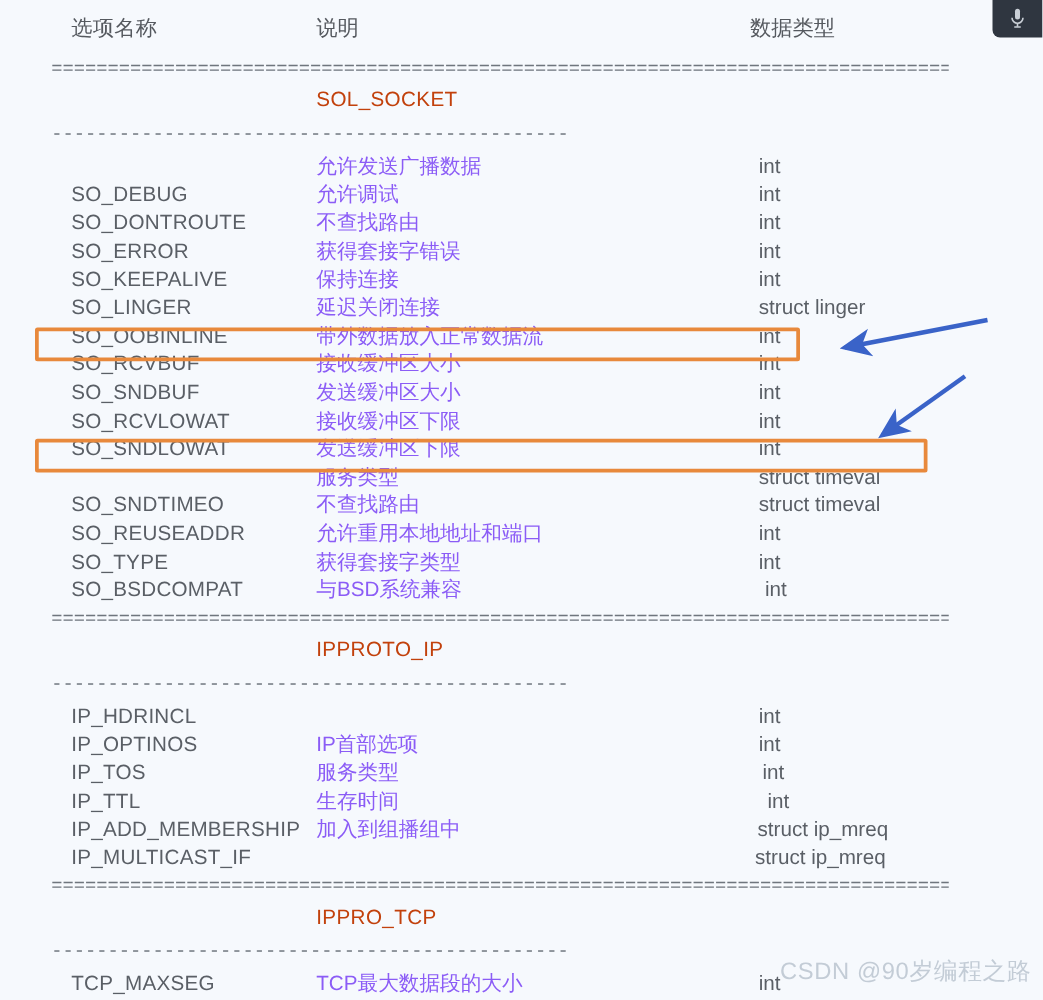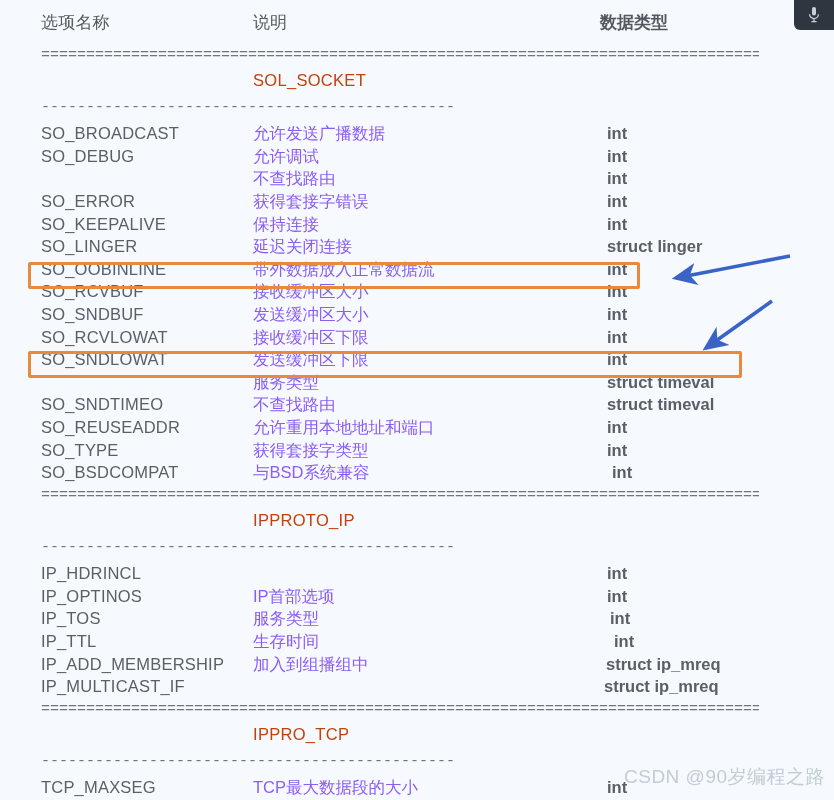--- a/index.html
+++ b/index.html
@@ -48,40 +48,39 @@
 
   .row {
     position: relative;
     height: 22.6px;
     line-height: 22.6px;
     white-space: nowrap;
   }
 
   .c-name {
     position: absolute;
-    left: 41px;
+    left: 57px;
     top: 0;
     font-size: 16.5px;
     color: #5a5f66;
     letter-spacing: 0.2px;
   }
   .c-desc {
     position: absolute;
     left: 253px;
     top: 0;
     font-size: 16.5px;
     color: #8b5cf6;
   }
   .c-type {
     position: absolute;
     left: 607px;
     top: 0;
     font-size: 16.5px;
     color: #5a5f66;
-    font-weight: bold;
   }
 
   
   .row.header .c-name,
   .row.header .c-desc,
   .row.header .c-type {
     font-size: 17px;
     color: #55595f;
   }
   .row.header .c-type { left: 600px; }
@@ -183,30 +182,30 @@
     <div class="row section">
       <span class="c-title">SOL_SOCKET</span>
     </div>
     <div style="height:7px"></div>
     <div class="rule dash">
       <span class="glyphs">--------------------------------------------------------------------------------</span>
     </div>
     <div style="height:5px"></div>
 
     <div class="row">
-      <span class="c-name">SO_BROADCAST</span>
       <span class="c-desc">允许发送广播数据</span>
       <span class="c-type">int</span>
     </div>
     <div class="row">
       <span class="c-name">SO_DEBUG</span>
       <span class="c-desc">允许调试</span>
       <span class="c-type">int</span>
     </div>
     <div class="row">
+      <span class="c-name">SO_DONTROUTE</span>
       <span class="c-desc">不查找路由</span>
       <span class="c-type">int</span>
     </div>
     <div class="row">
       <span class="c-name">SO_ERROR</span>
       <span class="c-desc">获得套接字错误</span>
       <span class="c-type">int</span>
     </div>
     <div class="row">
       <span class="c-name">SO_KEEPALIVE</span>

